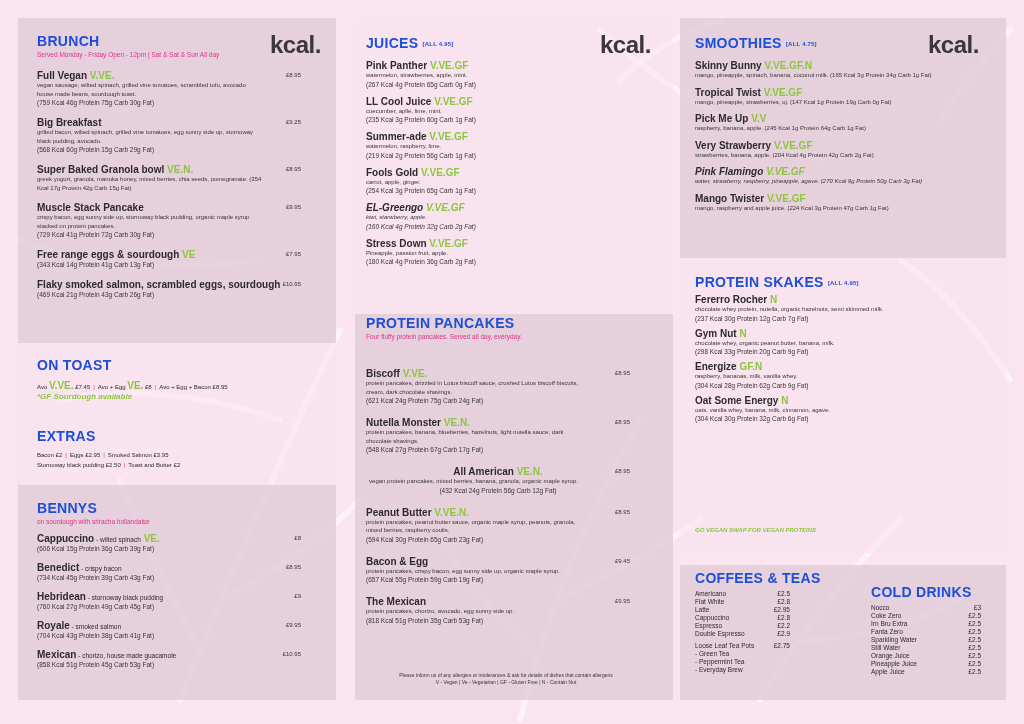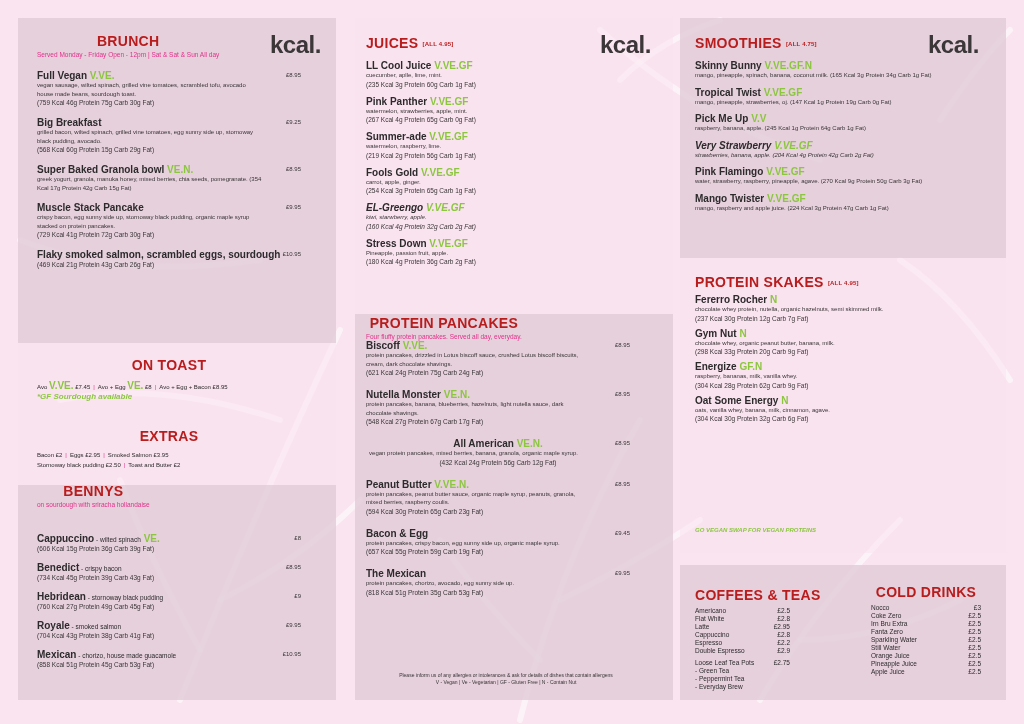--- a/index.html
+++ b/index.html
@@ -8,21 +8,21 @@
     font-family: "Liberation Sans", sans-serif;
     background: #f9e4ef;
     color: #2d2a2c;
     position: relative;
   }
   .bg-leaves { position: absolute; inset: 0; pointer-events: none; }
   .panel { position: absolute; }
   .panel.dark { background: rgba(226, 205, 216, 0.85); }
   .panel.light { background: rgba(250, 226, 238, 0.55); }
   .col { position: absolute; top: 0; }
-  .h-sec { color: #b91c1c; font-weight: bold; font-size: 14px; letter-spacing: 0.3px; text-align: center; }
+  .h-sec { color: #1d4ed8; font-weight: bold; font-size: 14px; letter-spacing: 0.3px; }
   .h-sec .tag { font-size: 6px; letter-spacing: 0.2px; vertical-align: 2px; }
   .sub { color: #e2318a; font-size: 6.5px; margin-top: 2px; }
   .logo { position: absolute; font-weight: bold; font-size: 24px; color: #3b3638; letter-spacing: -0.5px; }
   .item { position: relative; }
   .item-name { font-weight: bold; font-size: 10px; color: #2d2a2c; }
   .item-name .diet { color: #8cc63f; font-weight: bold; }
   .item-name .note { font-weight: normal; font-size: 6.5px; }
   .desc { font-size: 6px; line-height: 8.5px; color: #3a3537; }
   .nut { font-size: 6.5px; line-height: 9px; color: #3a3537; }
   .price { position: absolute; right: 0; top: 2px; font-size: 6px; color: #3a3537; }
@@ -89,20 +89,25 @@
         <div class="price">£8.95</div>
         <div class="desc" style="width: 225px;">greek yogurt, granola, manuka honey, mixed berries, chia seeds, pomegranate. (354 Kcal  17g Protein  42g Carb  15g Fat)</div>
       </div>
       <div class="item" style="margin-bottom: 10px;">
         <div class="item-name"><span>Muscle Stack Pancake</span></div>
         <div class="price">£9.95</div>
         <div class="desc" style="width: 225px;">crispy bacon, egg sunny side up, stornoway black pudding, organic maple syrup stacked on protein pancakes.</div>
         <div class="nut">(729 Kcal  41g Protein  72g Carb  30g Fat)</div>
       </div>
       <div class="item" style="margin-bottom: 10px;">
+        <div class="item-name"><span>Free range eggs &amp; sourdough</span> <span class="diet">VE</span></div>
+        <div class="price">£7.95</div>
+        <div class="nut">(343 Kcal  14g Protein  41g Carb  13g Fat)</div>
+      </div>
+      <div class="item" style="margin-bottom: 10px;">
         <div class="item-name"><span>Flaky smoked salmon, scrambled eggs, sourdough</span></div>
         <div class="price">£10.95</div>
         <div class="nut">(469 Kcal  21g Protein  43g Carb  26g Fat)</div>
       </div>
     </div>
 
   <div style="position:absolute;top:357px;width:264px;">
     <div class="h-sec">ON TOAST</div>
     <div class="inline" style="margin-top:8px;">
       <span>Avo</span>
@@ -118,21 +123,21 @@
   <div style="position:absolute;top:428px;width:264px;">
     <div class="h-sec">EXTRAS</div>
     <div class="inline" style="margin-top:6px;">
       <span>Bacon £2</span><span class="sep">|</span><span>Eggs £2.95</span><span class="sep">|</span><span>Smoked Salmon £3.95</span>
     </div>
     <div class="inline">
       <span>Stornoway black pudding £2.50</span><span class="sep">|</span><span>Toast and Butter £2</span>
     </div>
   </div>
 
-  <div style="position:absolute;top:483px;">
+  <div style="position:absolute;top:500px;">
     <div class="h-sec">BENNYS</div>
     <div class="sub">on sourdough with sriracha hollandaise</div>
   </div>
   <div id="bennys-items" style="position:absolute;top:533px;width:264px;">
       <div class="item" style="margin-bottom: 9px;">
         <div class="item-name"><span>Cappuccino</span><span class="note"> - wilted spinach</span> <span class="diet">VE.</span></div>
         <div class="price">£8</div>
         <div class="nut">(606 Kcal  15g Protein  36g Carb  39g Fat)</div>
       </div>
       <div class="item" style="margin-bottom: 9px;">
@@ -158,28 +163,28 @@
     </div>
 </div>
 <div class="logo" style="left:270px;top:31px;">kcal.</div>
 
 <div class="col" style="left:366px;width:264px;">
   <div style="position:absolute;top:34px;">
     <span class="h-sec"><span>JUICES</span> <span class="tag">[ALL 4.95]</span></span>
   </div>
   <div id="juice-items" style="position:absolute;top:60px;width:264px;">
       <div class="item" style="margin-bottom: 7px;">
+        <div class="item-name"><span>Pink Panther</span> <span class="diet">V.VE.GF</span></div>
+        <div class="desc">watermelon, strawberries, apple, mint.</div>
+        <div class="nut">(267 Kcal  4g Protein  65g Carb  0g Fat)</div>
+      </div>
+      <div class="item" style="margin-bottom: 7px;">
         <div class="item-name"><span>LL Cool Juice</span> <span class="diet">V.VE.GF</span></div>
         <div class="desc">cuecumber, aplle, lime, mint.</div>
         <div class="nut">(235 Kcal  3g Protein  60g Carb  1g Fat)</div>
-      </div>
-      <div class="item" style="margin-bottom: 7px;">
-        <div class="item-name"><span>Pink Panther</span> <span class="diet">V.VE.GF</span></div>
-        <div class="desc">watermelon, strawberries, apple, mint.</div>
-        <div class="nut">(267 Kcal  4g Protein  65g Carb  0g Fat)</div>
       </div>
       <div class="item" style="margin-bottom: 7px;">
         <div class="item-name"><span>Summer-ade</span> <span class="diet">V.VE.GF</span></div>
         <div class="desc">watermelon, raspberry, lime.</div>
         <div class="nut">(219 Kcal  2g Protein  56g Carb  1g Fat)</div>
       </div>
       <div class="item" style="margin-bottom: 7px;">
         <div class="item-name"><span>Fools Gold</span> <span class="diet">V.VE.GF</span></div>
         <div class="desc">carrot, apple, ginger.</div>
         <div class="nut">(254 Kcal  3g Protein  65g Carb  1g Fat)</div>
@@ -193,21 +198,21 @@
         <div class="item-name"><span>Stress Down</span> <span class="diet">V.VE.GF</span></div>
         <div class="desc">Pineapple, passion fruit, apple.</div>
         <div class="nut">(180 Kcal  4g Protein  36g Carb  2g Fat)</div>
       </div>
     </div>
 
   <div style="position:absolute;top:315px;">
     <div class="h-sec">PROTEIN PANCAKES</div>
     <div class="sub">Four fluffy protein pancakes. Served all day, everyday.</div>
   </div>
-  <div id="pancake-items" style="position:absolute;top:340px;width:264px;">
+  <div id="pancake-items" style="position:absolute;top:368px;width:264px;">
       <div class="item" style="margin-bottom: 12px;">
         <div class="item-name"><span>Biscoff</span> <span class="diet">V.VE.</span></div>
         <div class="price">£8.95</div>
         <div class="desc" style="width: 215px;">protein pancakes, drizzled in Lotus biscoff sauce, crushed Lotus biscoff biscuits, cream, dark chocolate shavings.</div>
         <div class="nut">(621 Kcal  24g Protein  75g Carb  24g Fat)</div>
       </div>
       <div class="item" style="margin-bottom: 12px;">
         <div class="item-name"><span>Nutella Monster</span> <span class="diet">VE.N.</span></div>
         <div class="price">£8.95</div>
         <div class="desc" style="width: 215px;">protein pancakes, banana, blueberries, hazelnuts, light nutella sauce, dark chocolate shavings.</div>
@@ -255,25 +260,25 @@
         <div class="desc">mango, pineapple, spinach, banana, coconut milk. (165 Kcal 3g Protein  34g Carb 1g Fat)</div>
       </div>
       <div class="item" style="margin-bottom: 7px;">
         <div class="item-name"><span>Tropical Twist</span> <span class="diet">V.VE.GF</span></div>
         <div class="desc">mango, pineapple, strawberries, oj. (147 Kcal  1g Protein  19g Carb  0g Fat)</div>
       </div>
       <div class="item" style="margin-bottom: 7px;">
         <div class="item-name"><span>Pick Me Up</span> <span class="diet">V.V</span></div>
         <div class="desc">raspberry, banana, apple. (245 Kcal  1g Protein  64g Carb  1g Fat)</div>
       </div>
-      <div class="item" style="margin-bottom: 7px; font-style: italic;">
+      <div class="item" style="margin-bottom: 7px;">
         <div class="item-name"><span>Very Strawberry</span> <span class="diet">V.VE.GF</span></div>
         <div class="desc">strawberries, banana, apple. (204 Kcal  4g Protein  42g Carb  2g Fat)</div>
       </div>
-      <div class="item" style="margin-bottom: 7px;">
+      <div class="item" style="margin-bottom: 7px; font-style: italic;">
         <div class="item-name"><span>Pink Flamingo</span> <span class="diet">V.VE.GF</span></div>
         <div class="desc">water, strawberry, raspberry, pineapple, agave. (270 Kcal 9g Protein 50g Carb 3g Fat)</div>
       </div>
       <div class="item" style="margin-bottom: 7px;">
         <div class="item-name"><span>Mango Twister</span> <span class="diet">V.VE.GF</span></div>
         <div class="desc">mango, raspberry and apple juice. (224 Kcal  3g Protein  47g Carb  1g Fat)</div>
       </div>
     </div>
 
   <div style="position:absolute;top:273px;">
@@ -296,21 +301,21 @@
         <div class="nut">(304 Kcal  28g Protein  62g Carb  9g Fat)</div>
       </div>
       <div class="item" style="margin-bottom: 5px;">
         <div class="item-name"><span>Oat Some Energy</span> <span class="diet">N</span></div>
         <div class="desc">oats, vanilla whey, banana, milk, cinnamon, agave.</div>
         <div class="nut">(304 Kcal  30g Protein  32g Carb  6g Fat)</div>
       </div>
     </div>
   <div class="vegan-swap" style="position:absolute;top:527px;">GO VEGAN SWAP FOR VEGAN PROTEINS</div>
 
-  <div style="position:absolute;top:587px;width:95px;">
+  <div style="position:absolute;top:570px;width:95px;">
     <div class="h-sec" style="white-space:nowrap;">COFFEES &amp; TEAS</div>
     <div id="coffee-items" class="drinks-table" style="margin-top:4px;">
         <div class="row">
           <span>Americano</span>
           <span>£2.5</span>
         </div>
         <div class="row">
           <span>Flat White</span>
           <span>£2.8</span>
         </div>

